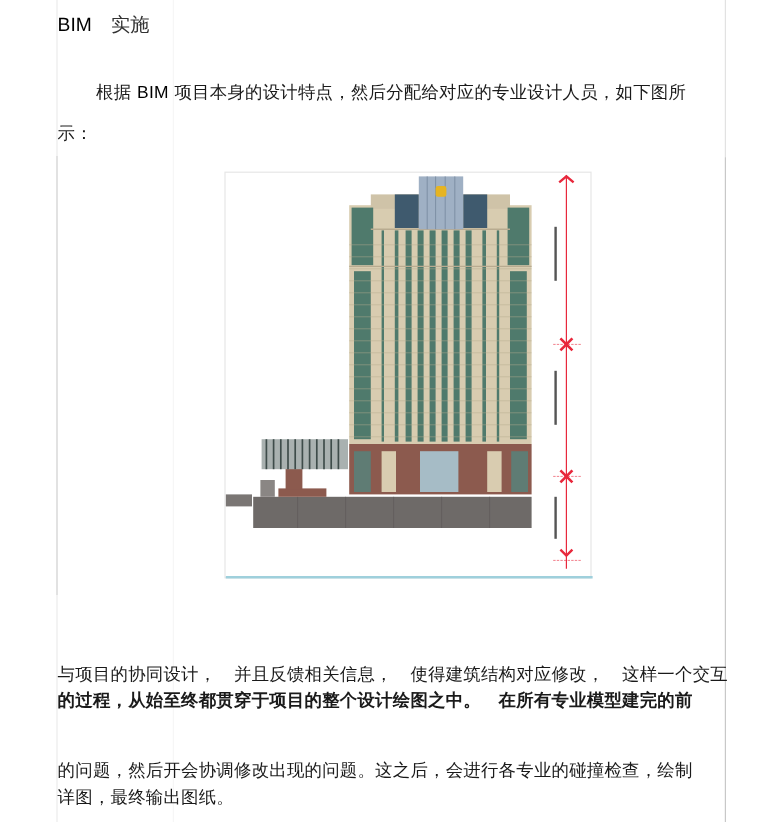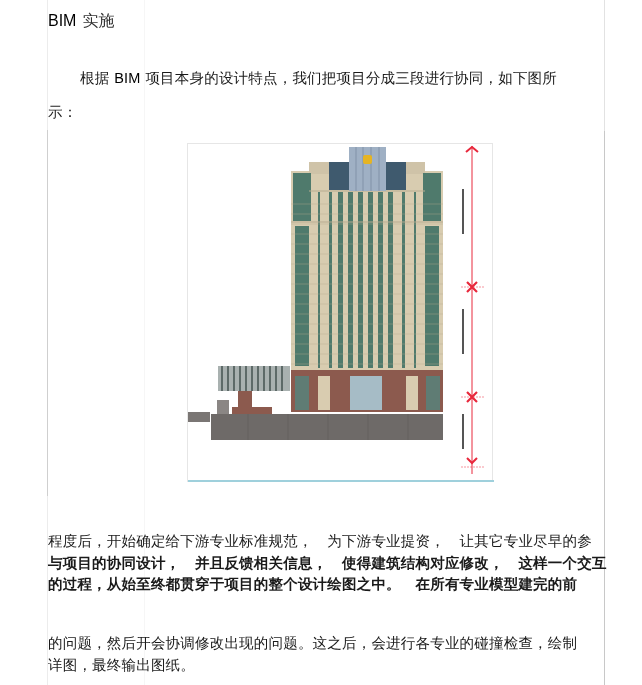--- a/index.html
+++ b/index.html
@@ -9,21 +9,21 @@
   .vline { position: absolute; width: 1px; }
   .vline.left-light { left: 47px; top: 0; height: 130px; background: #ececec; }
   .vline.left-dark  { left: 47px; top: 130px; height: 366px; background: #cfcfcf; }
   .vline.left-light2 { left: 47px; top: 496px; height: 189px; background: #ececec; }
   .vline.right-light { left: 604px; top: 0; height: 131px; background: #e2e2e2; }
   .vline.right-dark  { left: 604px; top: 131px; height: 554px; background: #c8c8c8; }
   .vline.faint { left: 144px; top: 0; height: 685px; background: #f6f6f6; }
 
   .heading { position: absolute; left: 48px; top: 10px; font-size: 16px; line-height: 22px; white-space: nowrap; }
   .heading .latin { font-family: "Liberation Sans", sans-serif; color: #000; }
-  .heading .cjk { color: #333; margin-left: 6px; }
+  .heading .cjk { color: #333; margin-left: 16px; }
 
   .line { position: absolute; left: 48px; font-size: 14.5px; line-height: 20px; white-space: nowrap; color: #1a1a1a; letter-spacing: 0.2px; }
   .line .latin { font-family: "Liberation Sans", sans-serif; color: #000; }
 
   .figure { position: absolute; left: 187px; top: 143px; width: 306px; height: 339px;
             border: 1px solid #e6e6e6; background: #fff; box-sizing: border-box; }
   .figure svg { position: absolute; left: 0; top: 0; }
 </style>
 </head>
 <body>
@@ -34,21 +34,21 @@
   <div class="vline left-dark"></div>
   <div class="vline left-light2"></div>
   <div class="vline right-light"></div>
   <div class="vline right-dark"></div>
 
   <div class="heading">
     <span class="latin">BIM</span><span class="cjk">实施</span>
   </div>
 
   <div class="line" style="top:68px; left:80px;">
-    <span>根据 </span><span class="latin">BIM</span><span> 项目本身的设计特点，我们把项目分成三段进行协同，如下图所</span>
+    <span>根据 </span><span class="latin">BIM</span><span> 项目本身的设计特点，然后分配给对应的专业设计人员，如下图所</span>
   </div>
   <div class="line" style="top:102px;">
     <span>示：</span>
   </div>
 
   <div class="figure">
     <svg width="306" height="339" viewBox="0 0 306 339">
 
       <rect x="23" y="270" width="232" height="26" fill="#6e6a68"></rect>
       <rect x="0" y="268" width="22" height="10" fill="#7a7674"></rect>
@@ -151,24 +151,21 @@
       <g fill="#555">
         <rect x="274" y="45" width="2" height="45"></rect>
         <rect x="274" y="165" width="2" height="45"></rect>
         <rect x="274" y="270" width="2" height="35"></rect>
       </g>
 
       <line x1="0" y1="337" x2="306" y2="337" stroke="#9fd0dc" stroke-width="2"></line>
     </svg>
   </div>
 
-  <div class="line" style="top:531px;">
-    <span>程度后，开始确定给下游专业标准规范，　为下游专业提资，　让其它专业尽早的参</span>
-  </div>
-  <div class="line" style="top:553px;font-weight:bold;">
+  <div class="line" style="top:553px;">
     <span>与项目的协同设计，　并且反馈相关信息，　使得建筑结构对应修改，　这样一个交互</span>
   </div>
   <div class="line" style="top:574px;font-weight:bold;">
     <span>的过程，从始至终都贯穿于项目的整个设计绘图之中。　在所有专业模型建完的前</span>
   </div>
   <div class="line" style="top:633px;">
     <span>的问题，然后开会协调修改出现的问题。这之后，会进行各专业的碰撞检查，绘制</span>
   </div>
   <div class="line" style="top:655px;">
     <span>详图，最终输出图纸。</span>

